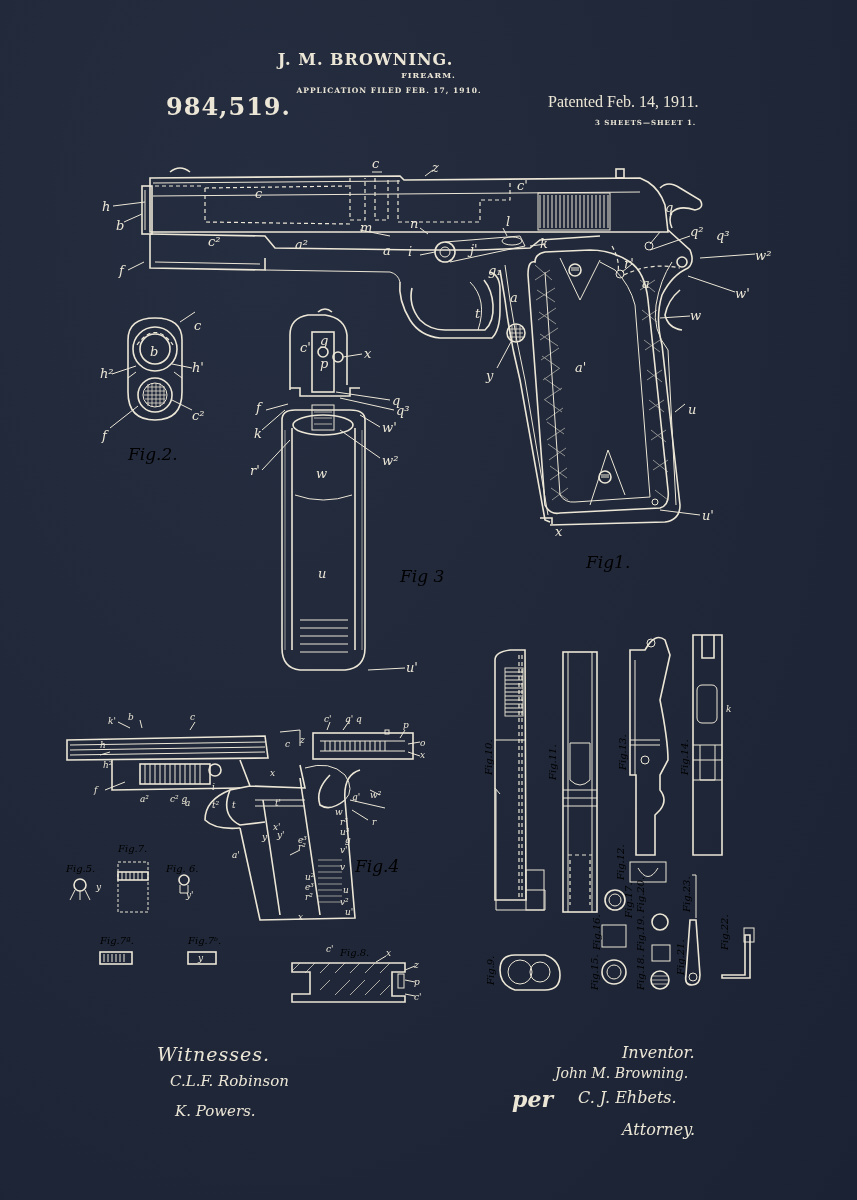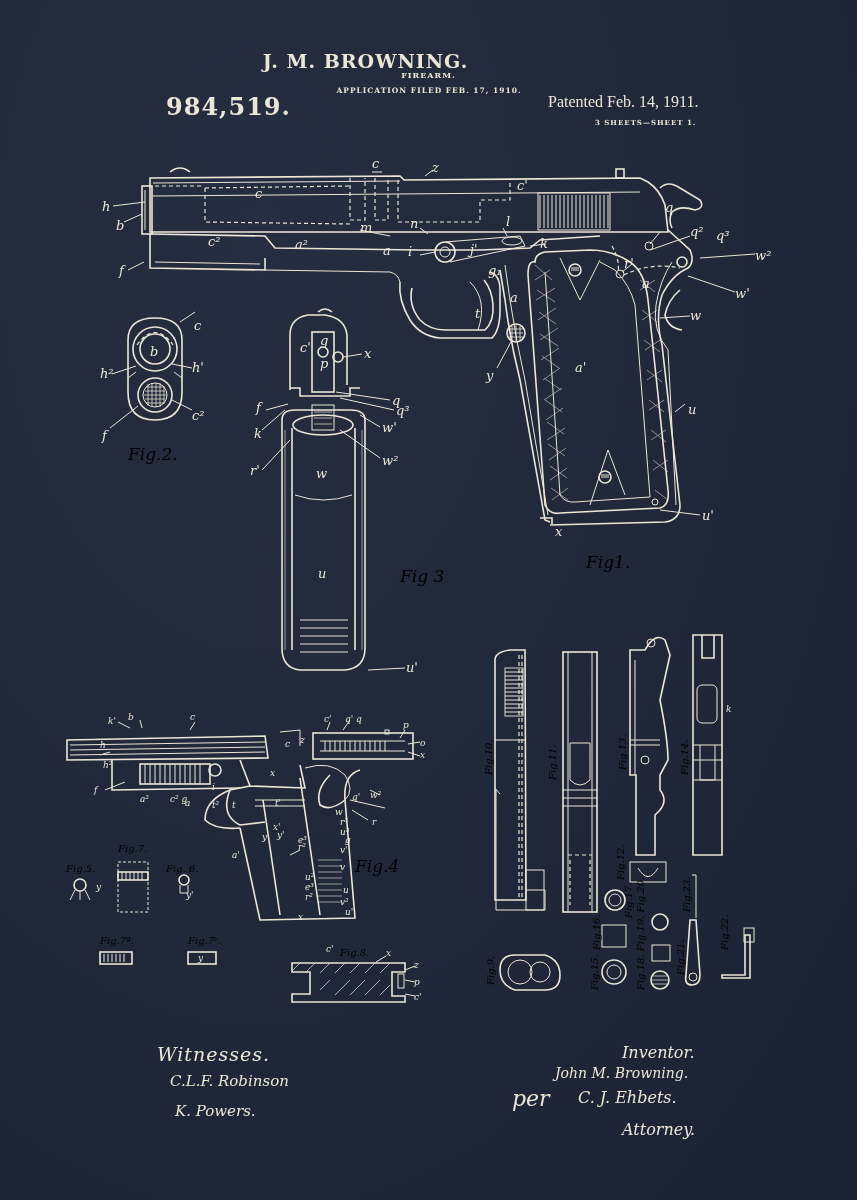--- a/index.html
+++ b/index.html
@@ -1,23 +1,23 @@
 <!DOCTYPE html>
 <html><head>
 <meta charset="utf-8">
 <style>
   html, body { margin:0; padding:0; }
   body { width:857px; height:1200px; background:#1f2738; overflow:hidden; position:relative;
          font-family:"DejaVu Serif", serif; color:#ece6d6; }
   .bg { position:absolute; inset:0; background:
         radial-gradient(ellipse at 30% 20%, #252d40 0%, #1f2738 55%, #1b2233 100%); }
   .abs { position:absolute; }
-  .hdr-name { left:0; width:731px; top:50px; text-align:center; font-size:19px; letter-spacing:1px; font-weight:bold; }
+  .hdr-name { left:0; width:731px; top:50px; text-align:center; font-size:16px; letter-spacing:1px; font-weight:bold; }
   .hdr-sub { left:0; width:857px; top:70px; text-align:center; font-size:8px; letter-spacing:1px; font-weight:bold; }
-  .hdr-filed { left:0; width:778px; top:86px; text-align:center; font-size:7.5px; letter-spacing:1px; font-weight:bold;padding-left:40px; }
+  .hdr-filed { left:0; width:778px; top:86px; text-align:center; font-size:7.5px; letter-spacing:1px; font-weight:bold; }
   .patno { left:166px; top:92px; font-size:24px; font-weight:bold; letter-spacing:1px; }
   .patdate { left:548px; top:93px; font-size:16px; font-family:"Liberation Serif", serif; }
   .sheets { left:595px; top:118px; font-size:7px; letter-spacing:1px; font-weight:bold;text-align:center; }
   .figlbl { font-family:"DejaVu Serif", serif; font-style:italic; font-size:17px; }
   .small-fig { font-family:"DejaVu Serif", serif; font-style:italic; font-size:10px; }
   .script { font-family:"DejaVu Serif", serif; font-style:italic; }
   svg { position:absolute; left:0; top:0; }
   .ln { stroke:#ece6d6; fill:none; stroke-width:1.6; }
   .lt { stroke:#ece6d6; fill:none; stroke-width:1; }
   .dash { stroke:#ece6d6; fill:none; stroke-width:1.2; stroke-dasharray:4 3; }
@@ -424,15 +424,15 @@
     <text class="small-fig" x="0" y="0" transform="translate(728,950) rotate(-90)">Fig.22.</text>
   </g>
 </svg>
 
 <div class="abs script" style="left:157px; top:1043px; font-size:19px; letter-spacing:1px;">Witnesses.</div>
 <div class="abs script" style="left:170px; top:1072px; font-size:15px;">C.L.F. Robinson</div>
 <div class="abs script" style="left:175px; top:1102px; font-size:15px;">K. Powers.</div>
 
 <div class="abs script" style="left:622px; top:1043px; font-size:16px;">Inventor.</div>
 <div class="abs script" style="left:555px; top:1065px; font-size:14px; ">John M. Browning.</div>
-<div class="abs script" style="left:512px; top:1086px; font-size:22px;">per</div>
+<div class="abs script" style="left:512px; top:1086px; font-size:22px;font-weight:bold;">per</div>
 <div class="abs script" style="left:578px; top:1088px; font-size:16px; ">C. J. Ehbets.</div>
 <div class="abs script" style="left:622px; top:1120px; font-size:16px;">Attorney.</div>
 
 </body></html>

